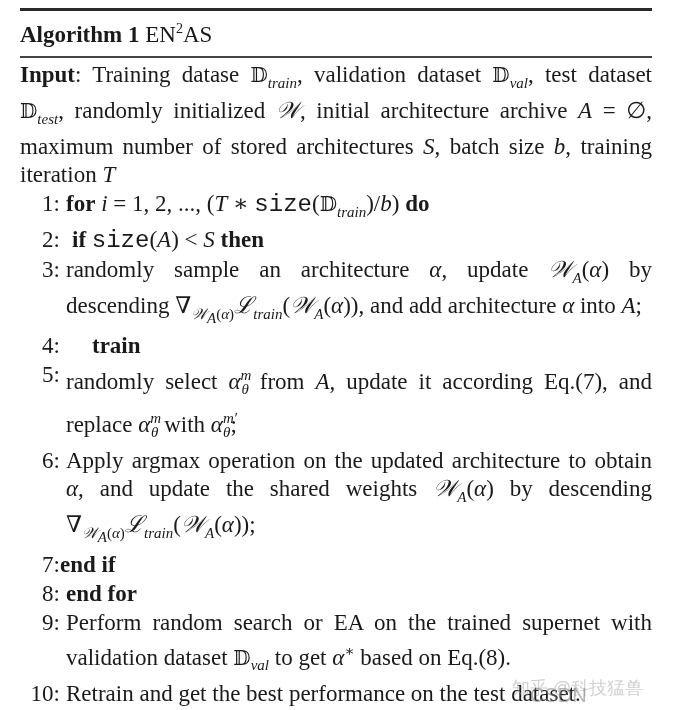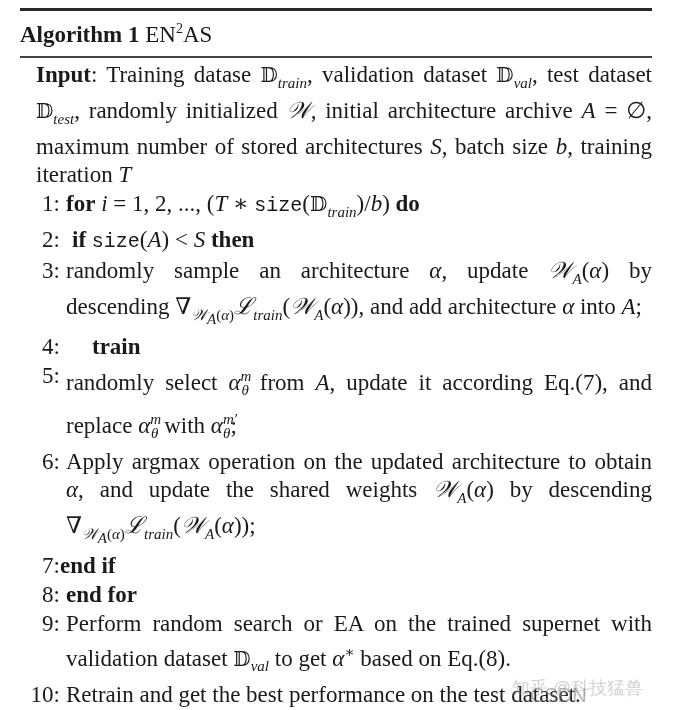--- a/index.html
+++ b/index.html
@@ -5,28 +5,28 @@
   html, body { margin:0; padding:0; background:#ffffff; }
   body { width:678px; height:710px; position:relative; overflow:hidden;
          font-family:"Liberation Serif", "DejaVu Serif", serif; color:#1a1a1a; }
   .box { position:absolute; left:20px; top:8px; width:632px; }
   .rule-top { height:3px; background:#2a2a2a; }
   .rule-mid { height:1.5px; background:#444; margin-top:6px; }
   .title { font-size:23px; line-height:30px; padding-top:3px; }
   .title b { font-weight:bold; }
   .title sup { font-size:14px; vertical-align:9px; }
   .para { font-size:23px; line-height:28.6px; text-align:justify; text-align-last:left; }
-  .input { margin-top:3px;margin-left:16px; }
+  .input { margin-top:3px; }
   .line { position:relative; font-size:23px; line-height:28.6px; }
   .num { position:absolute; width:40px; text-align:right; left:0; }
   .body { margin-left:46px; text-align:justify; text-align-last:left; }
   .i2 { }
   .kw { font-weight:bold; }
   .m { font-style:italic; }
-  .tt { font-family:"Liberation Mono","DejaVu Sans Mono",monospace; font-size:20px; }
+  .tt { font-family:"Liberation Mono","DejaVu Sans Mono",monospace; font-size:24px; }
   .bb { font-family:"DejaVu Serif", serif; font-size:20px; }
   sub, sup { font-size:15px; }
   .wm { position:absolute; font-family:"Liberation Sans", sans-serif; color:rgba(120,120,120,0.55); font-size:20px; }
 </style>
 </head>
 <body>
 
 <div class="box">
   <div class="rule-top"></div>
   <div class="title">

